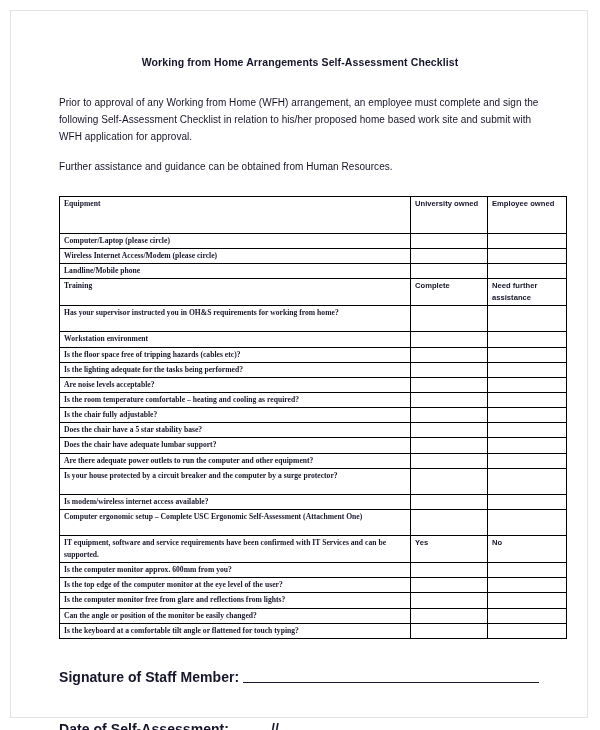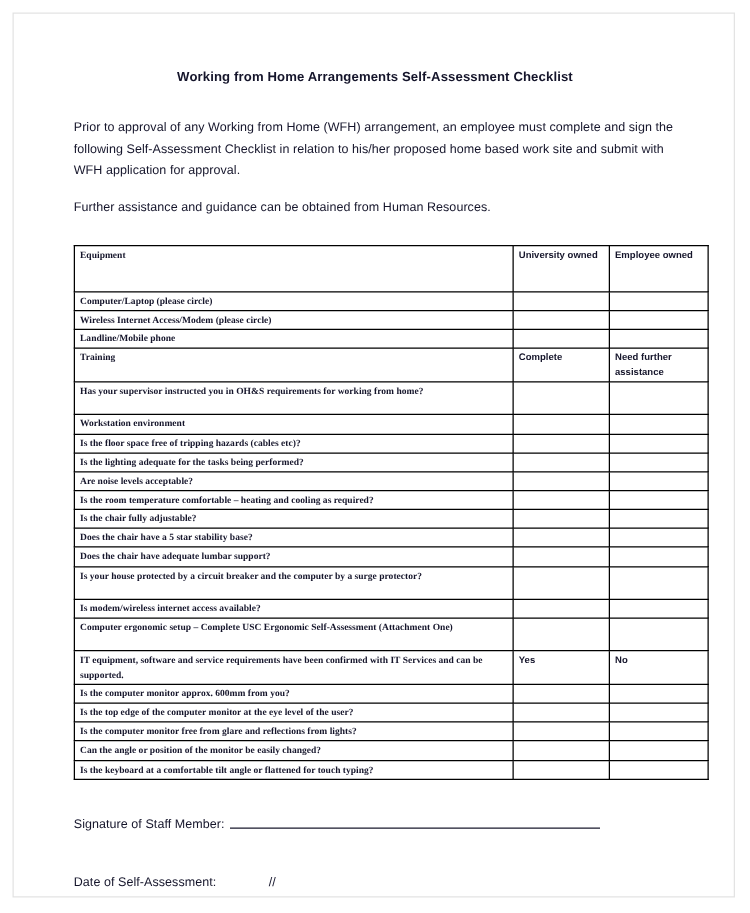--- a/index.html
+++ b/index.html
@@ -79,22 +79,22 @@
   td.col-a       { width: 68px; text-align: left; vertical-align: top; }
   td.col-b       { width: 70px; text-align: left; vertical-align: top; }
 
   tr.r-head td { height: 34px; }
   tr.r-one  td { height: 11px; }
   tr.r-two  td { height: 23px; }
 
   
   .sig-block { margin-top: 30px; }
   .sig-row {
-    font-size: 10px;
-    font-weight: normal;
+    font-size: 14px;
+    font-weight: bold;
     color: #15152b;
     white-space: nowrap;
     letter-spacing: 0.05px;
   }
   .sig-row .sig-label { display: inline; }
   .sig-row .sig-rule {
     display: inline-block;
     vertical-align: -1px;
     border-bottom: 1.1px solid #1a1a2e;
     height: 1px;
@@ -183,20 +183,25 @@
             <tr class="r-one">
               <td class="col-label">Does the chair have a 5 star stability base?</td>
               <td class="col-a"></td>
               <td class="col-b"></td>
             </tr>
             <tr class="r-one">
               <td class="col-label">Does the chair have adequate lumbar support?</td>
               <td class="col-a"></td>
               <td class="col-b"></td>
             </tr>
+            <tr class="r-one">
+              <td class="col-label">Are there adequate power outlets to run the computer and other equipment?</td>
+              <td class="col-a"></td>
+              <td class="col-b"></td>
+            </tr>
             <tr class="r-two">
               <td class="col-label">Is your house protected by a circuit breaker and the computer by a surge protector?</td>
               <td class="col-a"></td>
               <td class="col-b"></td>
             </tr>
             <tr class="r-one">
               <td class="col-label">Is modem/wireless internet access available?</td>
               <td class="col-a"></td>
               <td class="col-b"></td>
             </tr>

